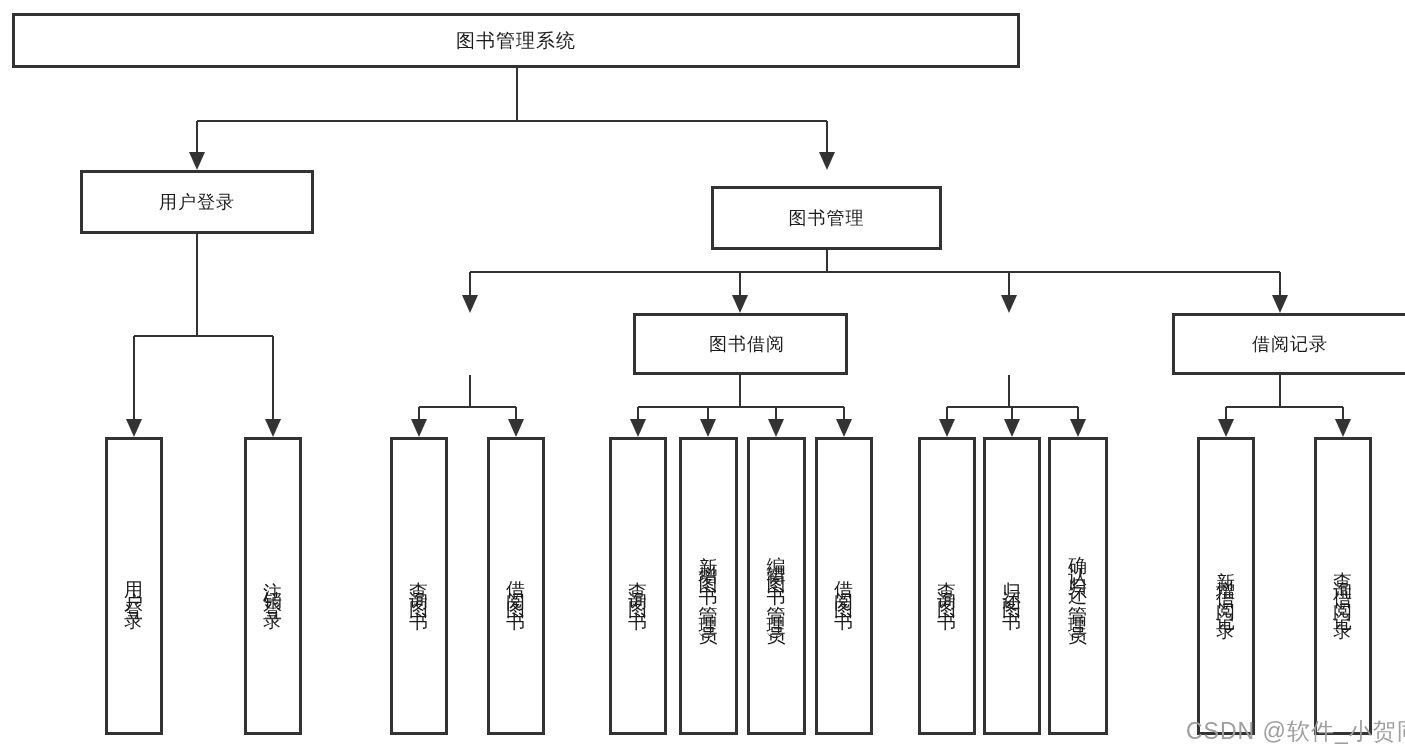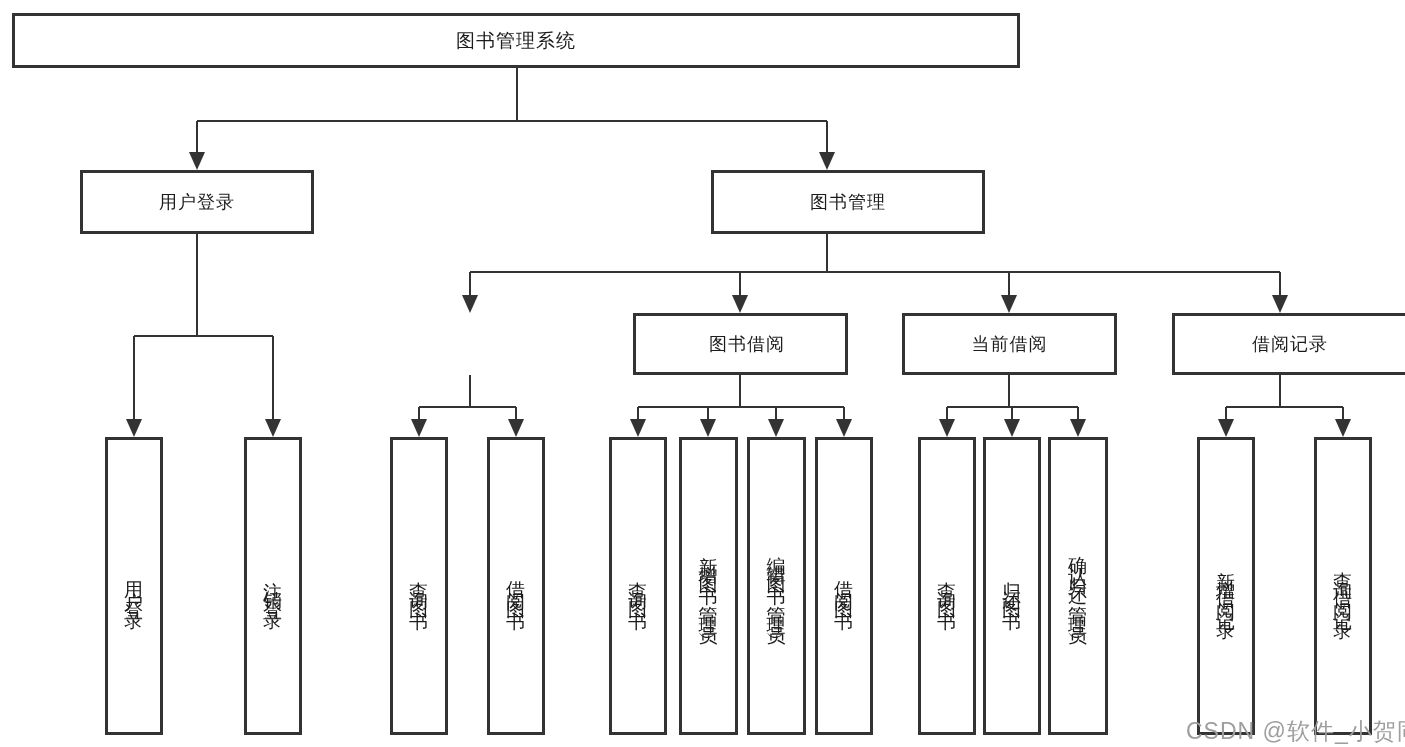--- a/index.html
+++ b/index.html
@@ -129,24 +129,23 @@
       <path class="cline" d="M1226 407 V423"></path>
       <polygon class="ahead" points="1218,419 1234,419 1226,437"></polygon>
       <path class="cline" d="M1343 407 V423"></path>
       <polygon class="ahead" points="1335,419 1351,419 1343,437"></polygon>
     </g>
   </svg>
 
   <div class="box root" style="left:12px;top:13px;width:1008px;height:55px;">图书管理系统</div>
 
   <div class="box" style="left:80px;top:170px;width:234px;height:64px;">用户登录</div>
-  <div class="box" style="left:711px;top:170px;width:274px;height:64px;">图书管理</div>
+  <div class="box" style="left:711px;top:186px;width:231px;height:64px;">图书管理</div>
 
   <div class="box" style="left:633px;top:313px;width:215px;height:62px;padding-left:13px;">图书借阅</div>
-  <div class="box" style="left:902px;top:313px;width:215px;height:62px;">当前借阅</div>
   <div class="box" style="left:1172px;top:313px;width:236px;height:62px;">借阅记录</div>
 
   <div class="box vbox" style="left:105px;top:437px;width:58px;height:298px;">
     <span>用户登录</span>
   </div>
   <div class="box vbox" style="left:244px;top:437px;width:58px;height:298px;">
     <span>注销登录</span>
   </div>
 
   <div class="box vbox" style="left:390px;top:437px;width:58px;height:298px;">

